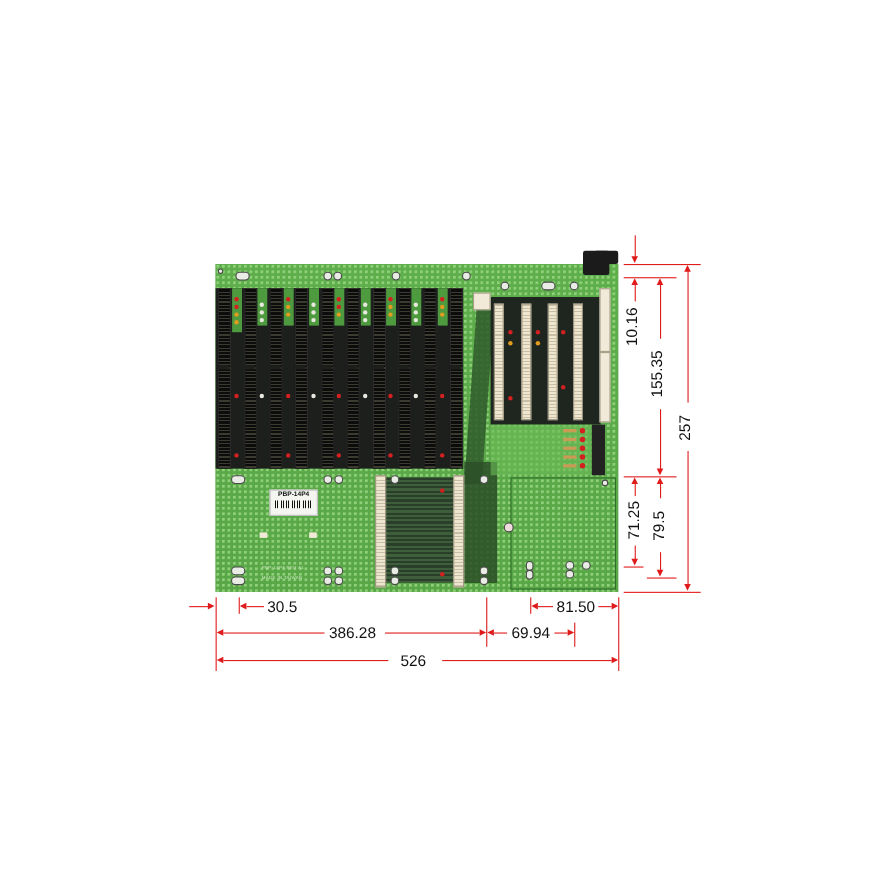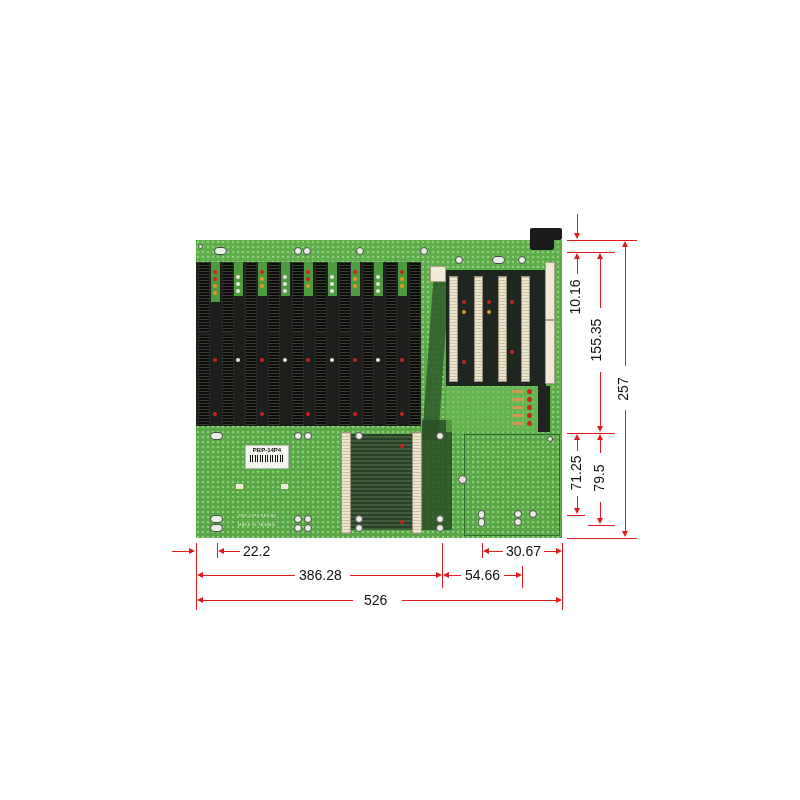--- a/index.html
+++ b/index.html
@@ -265,37 +265,37 @@
 <div class="vl" style="left:217px;top:543px;height:15px"></div>
 <div class="vl" style="left:442px;top:543px;height:45px"></div>
 <div class="vl" style="left:482px;top:543px;height:15px"></div>
 <div class="vl" style="left:522px;top:566px;height:22px"></div>
 <div class="vl" style="left:562px;top:543px;height:67px"></div>
 
 <div class="hl" style="left:172px;top:551px;width:18px"></div>
 <div class="arr-r" style="left:189px;top:548px"></div>
 <div class="hl" style="left:224px;top:551px;width:16px"></div>
 <div class="arr-l" style="left:218px;top:548px"></div>
-<div class="dim-label" style="left:240px;top:544px;background:transparent">22.2</div>
+<div class="dim-label" style="left:240px;top:544px;background:transparent">30.5</div>
 
 <div class="hl" style="left:489px;top:551px;width:14px"></div>
 <div class="arr-l" style="left:483px;top:548px"></div>
 <div class="hl" style="left:541px;top:551px;width:15px"></div>
 <div class="arr-r" style="left:556px;top:548px"></div>
-<div class="dim-label" style="left:503px;top:544px">30.67</div>
+<div class="dim-label" style="left:503px;top:544px">81.50</div>
 
 <div class="hl" style="left:203px;top:575px;width:92px"></div>
 <div class="arr-l" style="left:197px;top:572px"></div>
 <div class="hl" style="left:350px;top:575px;width:86px"></div>
 <div class="arr-r" style="left:436px;top:572px"></div>
 <div class="dim-label" style="left:296px;top:568px">386.28</div>
 
 <div class="hl" style="left:449px;top:575px;width:12px"></div>
 <div class="arr-l" style="left:443px;top:572px"></div>
 <div class="hl" style="left:504px;top:575px;width:12px"></div>
 <div class="arr-r" style="left:516px;top:572px"></div>
-<div class="dim-label" style="left:462px;top:568px">54.66</div>
+<div class="dim-label" style="left:462px;top:568px">69.94</div>
 
 <div class="hl" style="left:203px;top:600px;width:150px"></div>
 <div class="arr-l" style="left:197px;top:597px"></div>
 <div class="hl" style="left:402px;top:600px;width:154px"></div>
 <div class="arr-r" style="left:556px;top:597px"></div>
 <div class="dim-label" style="left:361px;top:593px">526</div>
 
 </body></html>

